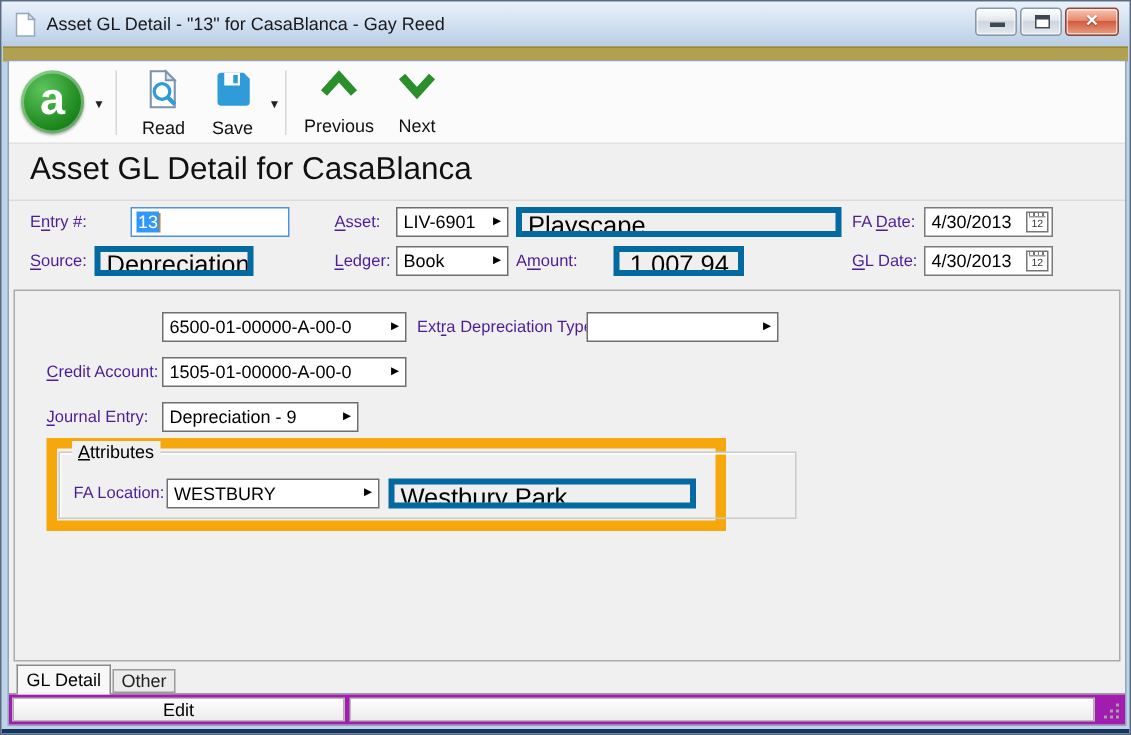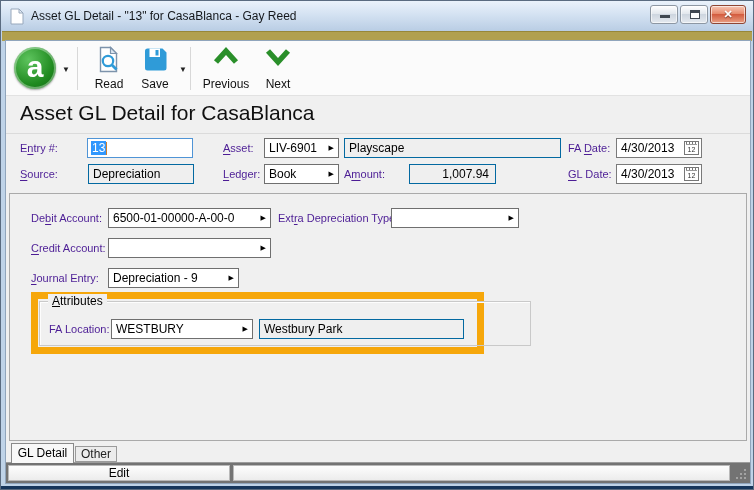--- a/index.html
+++ b/index.html
@@ -41,21 +41,21 @@
   .tbtn { position:absolute; top:3px; height:50px; display:flex; flex-direction:column; align-items:center; justify-content:space-between; padding:2px 0 3px; }
   .tbtn .tlabel { font-size:12px; color:#111; white-space:nowrap; }
 
   
   .heading { position:absolute; left:14px; top:60px; font-size:21px; color:#101010; white-space:nowrap; }
   .head-rule { position:absolute; left:0; right:0; top:92px; height:1px; background:#dbdbdb; }
 
   
   .lbl { position:absolute; font-size:11px; line-height:20px; color:#4c1d95; white-space:nowrap; }
   .lbl u { text-underline-offset:2px; }
-  .ro  { position:absolute; height:20px; background:#efefef; border:1px solid #0369a1; font-size:12px; line-height:18px; padding:0 4px; color:#000; overflow:hidden; white-space:nowrap; }
+  .ro  { position:absolute; height:20px; background:#efefef; border:4px solid #0369a1; font-size:17px; line-height:18px; padding:0 4px; color:#000; overflow:hidden; white-space:nowrap; }
   .ro.right { text-align:right; padding-right:6px; }
   .drop { position:absolute; height:20px; background:#fff; border:1px solid #6f6f6f; font-size:12px; line-height:18px; padding:0 15px 0 4px; color:#000; white-space:nowrap; overflow:hidden; }
   .drop .arr { position:absolute; right:4px; top:50%; transform:translateY(-50%); font-size:7px; color:#000; }
   .inputf { position:absolute; height:20px; background:#fff; border:1px solid #4f94d6; font-size:12px; line-height:18px; padding:0 3px; }
   .sel { background:#3097fd; color:#fff; padding:0 1px; }
   .caret { display:inline-block; width:1px; height:13px; background:#cd7e2f; vertical-align:text-bottom; }
   .dt { position:absolute; height:20px; background:#fff; border:1px solid #7a7a7a; font-size:12px; line-height:18px; padding:0 20px 0 4px; }
   .cal { position:absolute; right:2px; top:2px; width:15px; height:14px; border:1px solid #777; background:#fff; }
   .cal .ticks { position:absolute; top:0; left:1px; right:1px; height:3px; border-bottom:1px solid #999;
     background:repeating-linear-gradient(90deg,#777 0 1px,transparent 1px 3px); }
@@ -66,21 +66,21 @@
   .hibox { position:absolute; left:25px; top:251px; width:453px; height:62px; border:7px solid #F6A70B; }
   .groupbox { position:absolute; left:33px; top:260px; width:492px; height:45px; border:1px solid #c9c9c9; box-shadow:inset 1px 1px 0 #fdfdfd; }
   .legend { position:absolute; left:8px; top:-8px; background:#f0f0f0; padding:0 4px; font-size:12px; line-height:14px; }
 
   
   .tabline { position:absolute; left:0; right:0; top:421px; height:1px; background:#9c9c9c; }
   .tab-active { position:absolute; left:5px; top:402px; width:63px; height:20px; background:#f8f8f8;
     border:1px solid #8a8a8a; border-bottom:none; z-index:2; font-size:12px; text-align:center; line-height:19px; }
   .tab-idle { position:absolute; left:69px; top:405px; width:42px; height:16px; background:#ececec;
     border:1px solid #9b9b9b; z-index:1; font-size:12px; text-align:center; line-height:14px; color:#222; }
-  .sbar { position:absolute; left:0; right:0; top:422px; height:20px; background:#737373; }
+  .sbar { position:absolute; left:0; right:0; top:422px; height:20px; background:#a21caf; }
   .sbpanel { position:absolute; top:2px; height:16px; border:1px solid #b9b9b9; background:linear-gradient(#fdfdfd,#ececec); font-size:12px; text-align:center; line-height:14px; color:#000; }
   .grip { position:absolute; right:4px; top:6px; width:12px; height:12px; }
   .grip i { position:absolute; right:0; top:0; width:2px; height:2px; background:#a3a3a3;
     box-shadow:0 4px 0 #a3a3a3, 0 8px 0 #a3a3a3, -4px 4px 0 #a3a3a3, -4px 8px 0 #a3a3a3, -8px 8px 0 #a3a3a3; }
 </style>
 </head>
 <body>
 
 <div class="win">
 
@@ -168,46 +168,45 @@
 
     <span class="lbl" style="left:562px; top:97px;">FA <u>D</u>ate:</span>
     <div class="dt" style="left:610px; top:97px; width:86px;"><span>4/30/2013</span>
       <span class="cal">
           <span class="ticks"></span>
           <span class="num">12</span>
         </span>
     </div>
 
     <span class="lbl" style="left:14px; top:123px;"><u>S</u>ource:</span>
-    <div class="ro" style="left:57px; top:123px; width:106px;margin-left:25px;">Depreciation</div>
+    <div class="ro" style="left:57px; top:123px; width:106px;">Depreciation</div>
 
     <span class="lbl" style="left:217px; top:123px;"><u>L</u>edger:</span>
     <div class="drop" style="left:258px; top:123px; width:75px;"><span>Book</span><span class="arr">▶</span></div>
 
     <span class="lbl" style="left:338px; top:123px;">A<u>m</u>ount:</span>
     <div class="ro right" style="left:403px; top:123px; width:87px;">1,007.94</div>
 
     <span class="lbl" style="left:562px; top:123px;"><u>G</u>L Date:</span>
     <div class="dt" style="left:610px; top:123px; width:86px;"><span>4/30/2013</span>
       <span class="cal">
           <span class="ticks"></span>
           <span class="num">12</span>
         </span>
     </div>
 
     <div class="panel"></div>
 
-    <span class="lbl" style="left:25px; top:167px;">De<u>b</u>it Account:</span>
     <div class="drop" style="left:102px; top:167px; width:163px;"><span>6500-01-00000-A-00-0</span><span class="arr">▶</span></div>
 
     <span class="lbl" style="left:272px; top:167px;">Ext<u>r</u>a Depreciation Type:</span>
     <div class="drop" style="left:385px; top:167px; width:128px;"><span></span><span class="arr">▶</span></div>
 
     <span class="lbl" style="left:25px; top:197px;"><u>C</u>redit Account:</span>
-    <div class="drop" style="left:102px; top:197px; width:163px;"><span class="arr">▶</span></div>
+    <div class="drop" style="left:102px; top:197px; width:163px;"><span>1505-01-00000-A-00-0</span><span class="arr">▶</span></div>
 
     <span class="lbl" style="left:25px; top:227px;"><u>J</u>ournal Entry:</span>
     <div class="drop" style="left:102px; top:227px; width:131px;"><span>Depreciation - 9</span><span class="arr">▶</span></div>
 
     <div class="hibox"></div>
     <div class="groupbox">
       <span class="legend"><u>A</u>ttributes</span>
     </div>
     <span class="lbl" style="left:43px; top:278px;">FA Location:</span>
     <div class="drop" style="left:105px; top:278px; width:142px;"><span>WESTBURY</span><span class="arr">▶</span></div>

